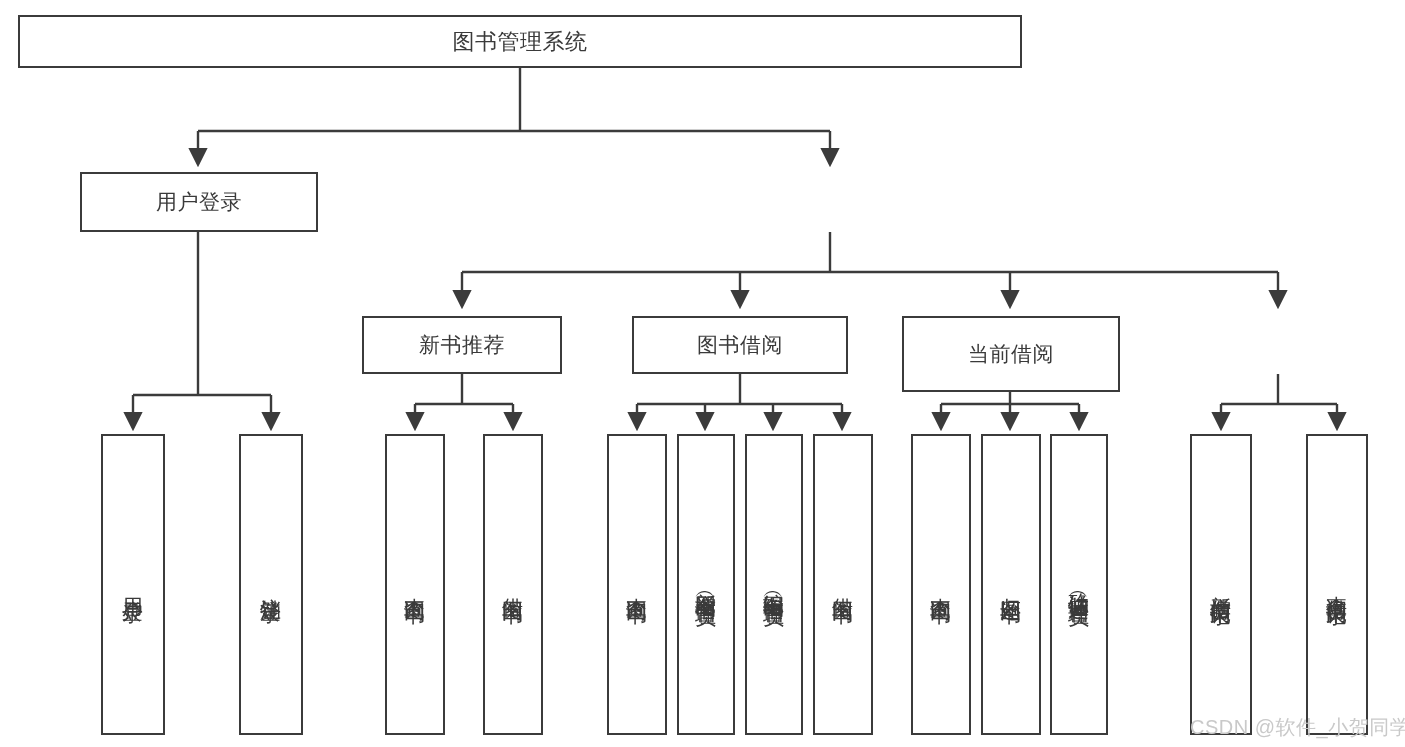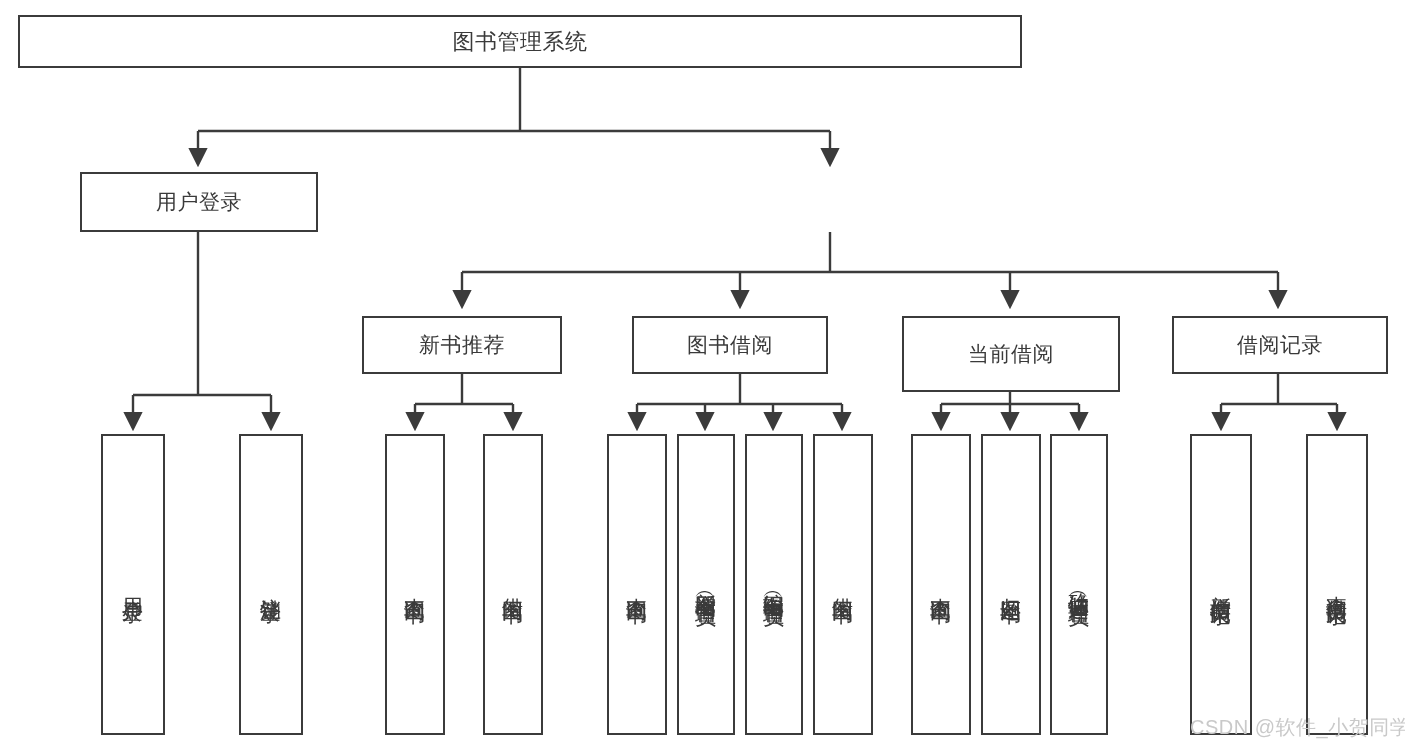--- a/index.html
+++ b/index.html
@@ -121,28 +121,25 @@
     <span class="label">图书管理系统</span>
   </div>
 
   <div class="node" style="left:80px; top:172px; width:238px; height:60px;">
     <span class="label">用户登录</span>
   </div>
 
   <div class="node" style="left:362px; top:316px; width:200px; height:58px;">
     <span class="label">新书推荐</span>
   </div>
-  <div class="node" style="left:632px; top:316px; width:196px; height:58px;text-align:right;">
+  <div class="node" style="left:632px; top:316px; width:216px; height:58px;text-align:right;">
     <span class="label">图书借阅</span>
   </div>
   <div class="node" style="left:902px; top:316px; width:218px; height:76px;">
     <span class="label">当前借阅</span>
-  </div>
-  <div class="node" style="left:1172px; top:316px; width:216px; height:58px;">
-    <span class="label">借阅记录</span>
   </div>
 
   <div class="node vertical" style="left:101px; top:434px; width:64px; height:301px;">
     <span class="label">用户登录</span>
   </div>
   <div class="node vertical" style="left:239px; top:434px; width:64px; height:301px;">
     <span class="label">注销登录</span>
   </div>
 
   <div class="node vertical" style="left:385px; top:434px; width:60px; height:301px;">

